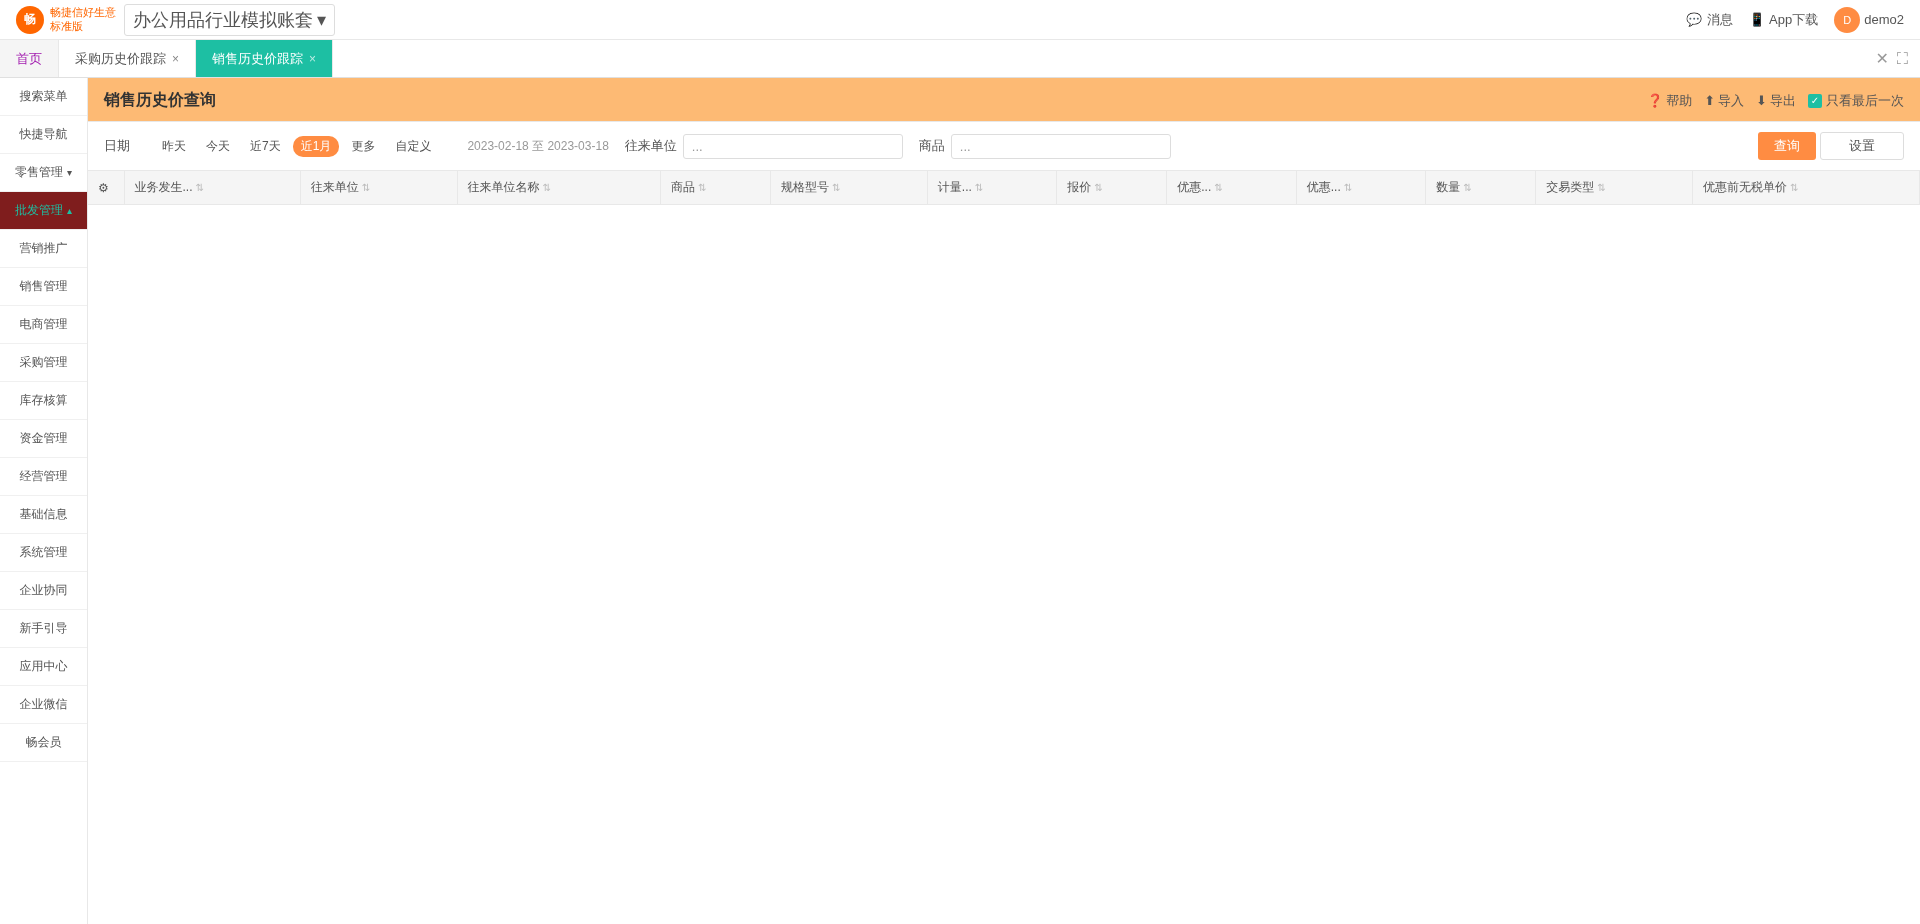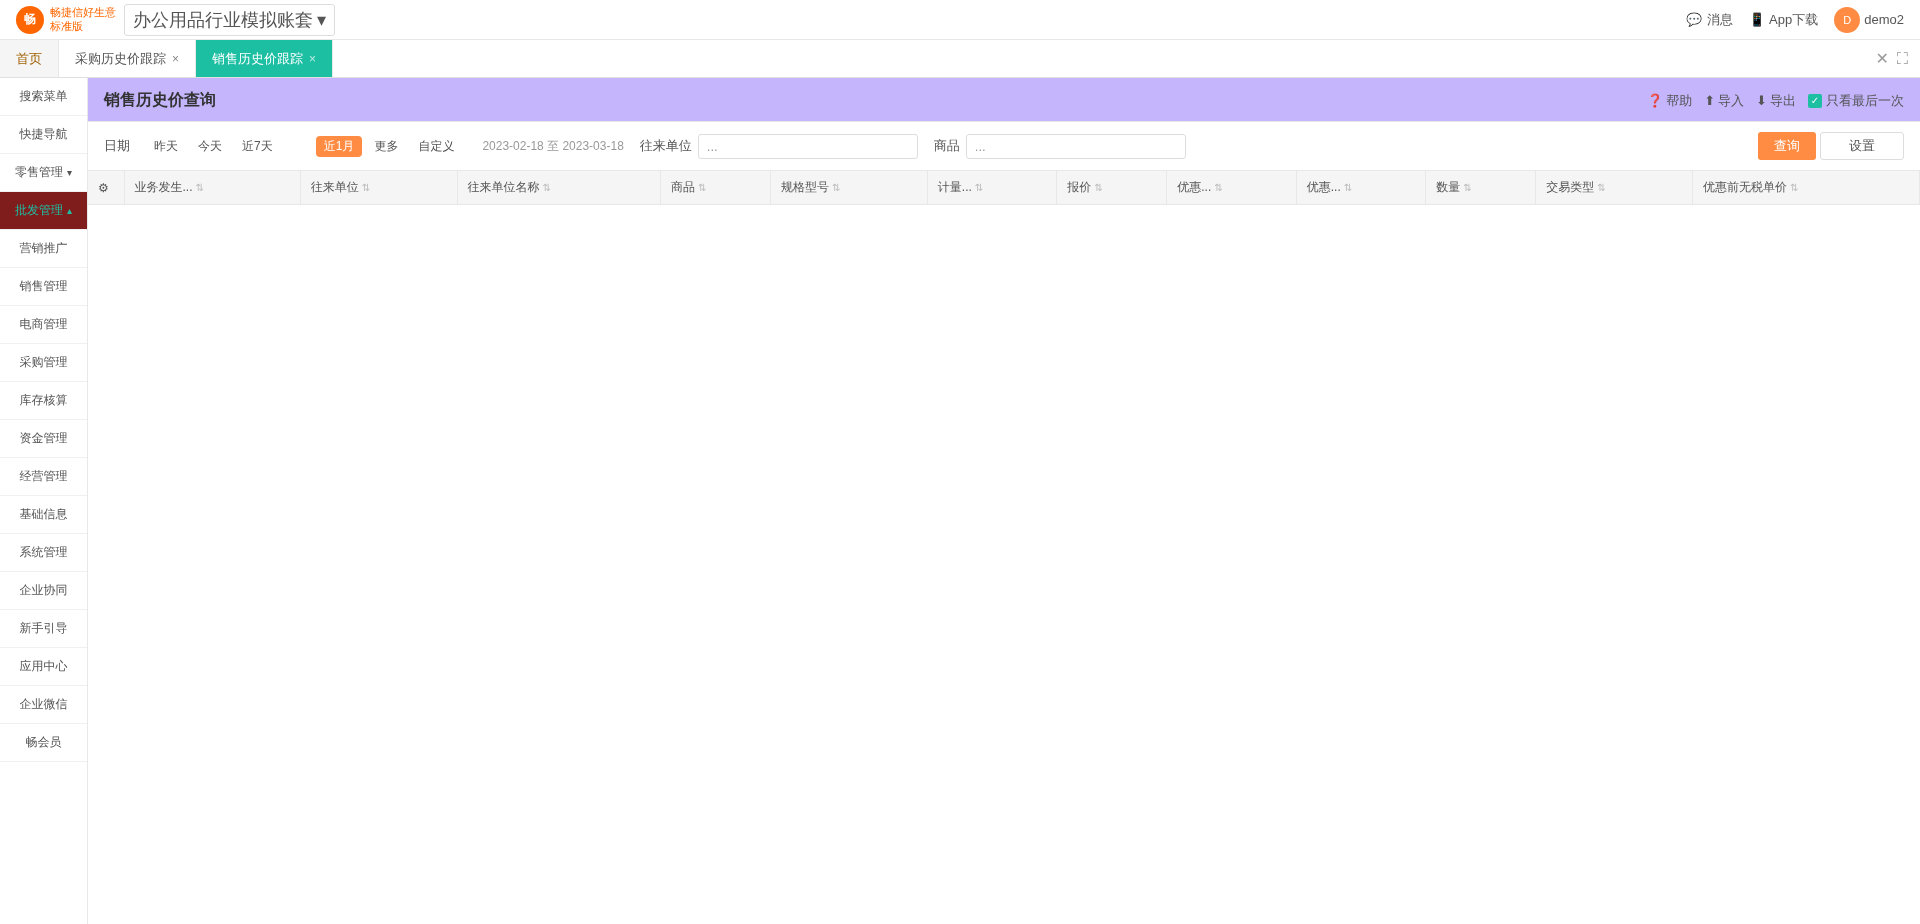--- a/index.html
+++ b/index.html
@@ -12,55 +12,55 @@
     .logo-icon { width: 28px; height: 28px; background: #ff6600; border-radius: 50%; display: flex; align-items: center; justify-content: center; color: #fff; font-size: 12px; font-weight: bold; }
     .logo-text { font-size: 11px; color: #ff6600; line-height: 1.2; }
     .app-title { display: flex; align-items: center; gap: 4px; font-size: 18px; color: #555; border: 1px solid #ddd; border-radius: 3px; padding: 3px 8px; }
     .top-bar-right { display: flex; align-items: center; gap: 16px; font-size: 13px; color: #555; }
     .top-right-item { display: flex; align-items: center; gap: 4px; cursor: pointer; }
     .avatar { width: 26px; height: 26px; background: #ff8c42; border-radius: 50%; display: flex; align-items: center; justify-content: center; color: #fff; font-size: 11px; }
 
     
     .tab-bar { height: 38px; background: #fff; display: flex; align-items: stretch; border-bottom: 1px solid #e0e0e0; flex-shrink: 0; }
     .tab { display: flex; align-items: center; padding: 0 16px; gap: 6px; font-size: 13px; cursor: pointer; color: #555; border-right: 1px solid #e8e8e8; white-space: nowrap; }
-    .tab.home { background: #f5f5f5; color: #a16207; }
+    .tab.home { background: #f5f5f5; color: #a21caf; }
     .tab.active { background: #1dbfa3; color: #fff; }
     .tab .close-btn { font-size: 12px; cursor: pointer; opacity: 0.7; }
     .tab-spacer { flex: 1; }
     .tab-actions { display: flex; align-items: center; padding: 0 12px; gap: 8px; }
     .tab-action-btn { font-size: 16px; color: #999; cursor: pointer; }
 
     
     .main-layout { display: flex; flex: 1; overflow: hidden; }
 
     
     .sidebar { width: 88px; background: #fff; border-right: 1px solid #e8e8e8; display: flex; flex-direction: column; overflow-y: auto; flex-shrink: 0; }
     .sidebar-item { padding: 10px 4px; text-align: center; cursor: pointer; font-size: 12px; color: #555; display: flex; flex-direction: column; align-items: center; gap: 3px; border-bottom: 1px solid #f0f0f0; }
     .sidebar-item.active { color: #1dbfa3; background: #7f1d1d; }
     .sidebar-item.with-arrow { flex-direction: row; justify-content: center; gap: 4px; }
     .sidebar-item .arrow { font-size: 10px; }
 
     
     .content-area { flex: 1; display: flex; flex-direction: column; overflow: hidden; background: #f5f5f5; }
 
     
-    .page-header { background: #c4b5fd; padding: 12px 16px 10px; display: flex; align-items: center; justify-content: space-between; border-bottom: 1px solid #e8e8e8; flex-shrink: 0; }
+    .page-header { background: #fdba74; padding: 12px 16px 10px; display: flex; align-items: center; justify-content: space-between; border-bottom: 1px solid #e8e8e8; flex-shrink: 0; }
     .page-title { font-size: 16px; font-weight: bold; color: #333; }
     .page-header-actions { display: flex; align-items: center; gap: 12px; font-size: 13px; color: #555; }
     .header-action-item { display: flex; align-items: center; gap: 3px; cursor: pointer; }
     .checkbox-label { display: flex; align-items: center; gap: 4px; cursor: pointer; }
     .checkbox-checked { width: 14px; height: 14px; background: #1dbfa3; border-radius: 2px; display: flex; align-items: center; justify-content: center; color: #fff; font-size: 10px; }
 
     
     .filter-bar { background: #fff; padding: 10px 16px; border-bottom: 1px solid #e8e8e8; display: flex; align-items: center; gap: 16px; flex-shrink: 0; }
-    .filter-group { display: flex; align-items: center; gap: 16px; }
+    .filter-group { display: flex; align-items: center; gap: 24px; }
     .filter-label { font-size: 13px; color: #555; }
     .date-pills { display: flex; align-items: center; gap: 4px; }
     .date-pill { padding: 2px 8px; border-radius: 3px; font-size: 12px; cursor: pointer; color: #555; }
-    .date-pill.active { background: #ff8c42; color: #fff; border-radius: 4px; margin-left: 31px; }
+    .date-pill.active { background: #ff8c42; color: #fff; border-radius: 10px; }
     .date-range { font-size: 12px; color: #999; margin-left: 4px; }
     .filter-field { display: flex; align-items: center; gap: 6px; }
     .field-label { font-size: 13px; color: #555; }
     .field-input { border: 1px solid #ddd; border-radius: 3px; padding: 4px 8px; font-size: 13px; width: 220px; color: #999; display: flex; align-items: center; justify-content: space-between; }
     .query-btn { background: #ff8c42; color: #fff; border: none; border-radius: 3px; padding: 5px 16px; font-size: 13px; cursor: pointer; }
     .settings-btn { background: #fff; color: #555; border: 1px solid #ddd; border-radius: 3px; padding: 4px 28px; font-size: 13px; cursor: pointer; }
     .btn-column { display: flex; gap: 4px; margin-left: auto; }
 
     
     .table-container { flex: 1; overflow: auto; background: #fff; margin: 0; }

